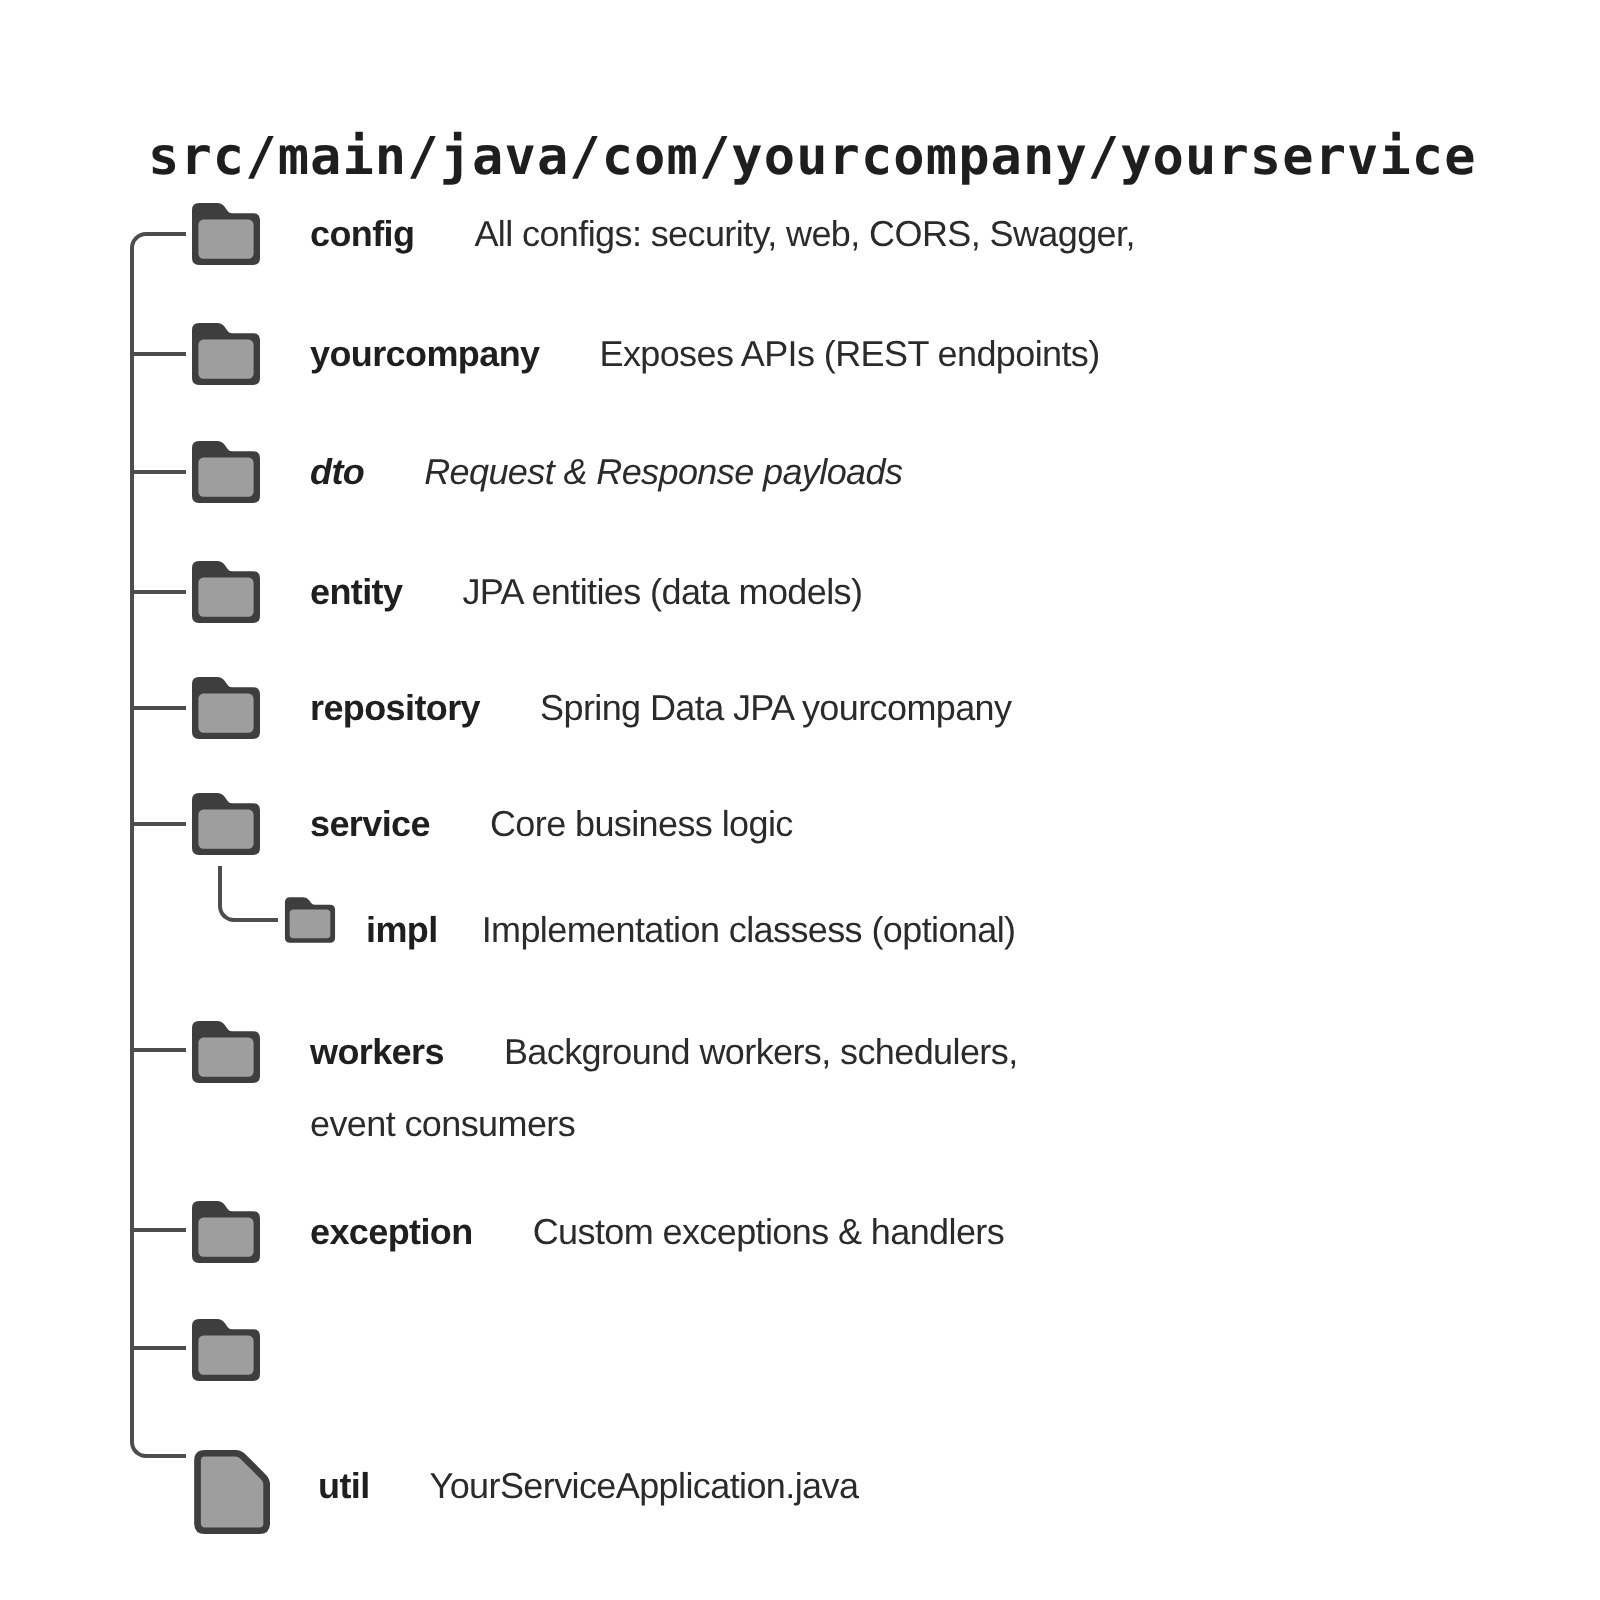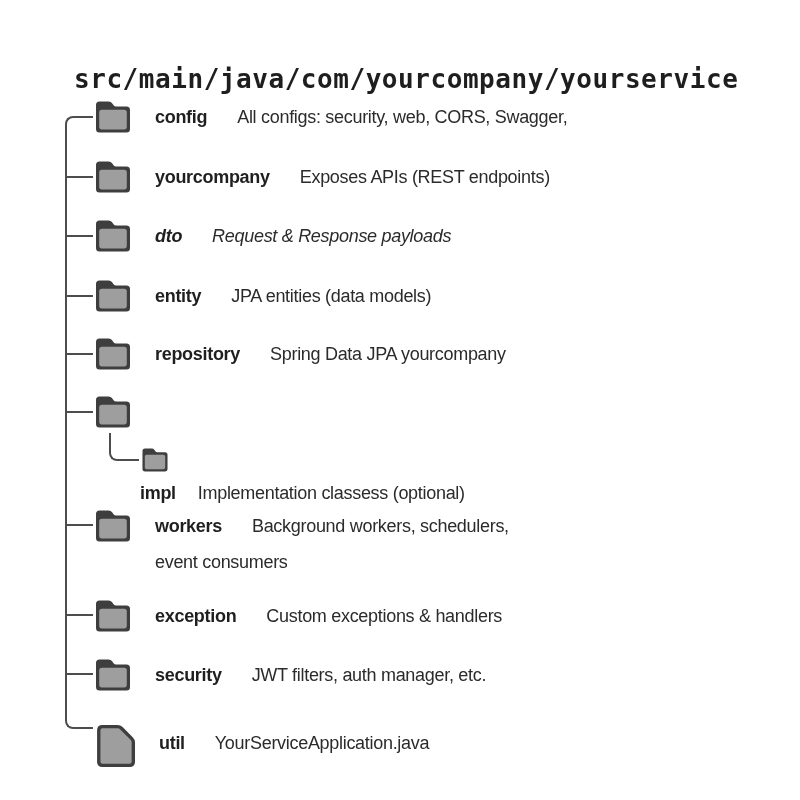--- a/index.html
+++ b/index.html
@@ -122,22 +122,23 @@
             <path d="M3 7 Q3 3.5 6.5 3.5 H15.5 Q18 3.5 19.3 5.4 L20.8 7.5 Q21.6 8.6 23 8.6 H33.5 Q37 8.6 37 12.1 V31 Q37 34.5 33.5 34.5 H6.5 Q3 34.5 3 31 Z" fill="#3e3e3e"></path>
             <rect x="6.2" y="11.8" width="27.6" height="19.6" rx="2.6" fill="#9e9e9e"></rect>
           </svg></span>
       <span class="row-text"><span class="name">repository</span><span class="desc">Spring Data JPA yourcompany</span></span>
     </div>
       <div class="row" style="top: 393px;">
       <span class="icon-slot"><svg width="40" height="38" viewBox="0 0 40 38" aria-hidden="true">
             <path d="M3 7 Q3 3.5 6.5 3.5 H15.5 Q18 3.5 19.3 5.4 L20.8 7.5 Q21.6 8.6 23 8.6 H33.5 Q37 8.6 37 12.1 V31 Q37 34.5 33.5 34.5 H6.5 Q3 34.5 3 31 Z" fill="#3e3e3e"></path>
             <rect x="6.2" y="11.8" width="27.6" height="19.6" rx="2.6" fill="#9e9e9e"></rect>
           </svg></span>
+      <span class="row-text"><span class="name">service</span><span class="desc">Core business logic</span></span>
     </div>
-      <div class="row row--child" style="top: 446px; flex-direction: column;">
+      <div class="row row--child" style="top: 446px;">
       <span class="icon-slot"><svg width="30" height="28" viewBox="0 0 40 38" aria-hidden="true">
             <path d="M3 7 Q3 3.5 6.5 3.5 H15.5 Q18 3.5 19.3 5.4 L20.8 7.5 Q21.6 8.6 23 8.6 H33.5 Q37 8.6 37 12.1 V31 Q37 34.5 33.5 34.5 H6.5 Q3 34.5 3 31 Z" fill="#3e3e3e"></path>
             <rect x="6.2" y="11.8" width="27.6" height="19.6" rx="2.6" fill="#9e9e9e"></rect>
           </svg></span>
       <span class="row-text"><span class="name">impl</span><span class="desc">Implementation classess (optional)</span></span>
     </div>
       <div class="row" style="top: 507px;">
       <span class="icon-slot"><svg width="40" height="38" viewBox="0 0 40 38" aria-hidden="true">
             <path d="M3 7 Q3 3.5 6.5 3.5 H15.5 Q18 3.5 19.3 5.4 L20.8 7.5 Q21.6 8.6 23 8.6 H33.5 Q37 8.6 37 12.1 V31 Q37 34.5 33.5 34.5 H6.5 Q3 34.5 3 31 Z" fill="#3e3e3e"></path>
             <rect x="6.2" y="11.8" width="27.6" height="19.6" rx="2.6" fill="#9e9e9e"></rect>
@@ -150,21 +151,20 @@
             <path d="M3 7 Q3 3.5 6.5 3.5 H15.5 Q18 3.5 19.3 5.4 L20.8 7.5 Q21.6 8.6 23 8.6 H33.5 Q37 8.6 37 12.1 V31 Q37 34.5 33.5 34.5 H6.5 Q3 34.5 3 31 Z" fill="#3e3e3e"></path>
             <rect x="6.2" y="11.8" width="27.6" height="19.6" rx="2.6" fill="#9e9e9e"></rect>
           </svg></span>
       <span class="row-text"><span class="name">exception</span><span class="desc">Custom exceptions &amp; handlers</span></span>
     </div>
       <div class="row" style="top: 656px;">
       <span class="icon-slot"><svg width="40" height="38" viewBox="0 0 40 38" aria-hidden="true">
             <path d="M3 7 Q3 3.5 6.5 3.5 H15.5 Q18 3.5 19.3 5.4 L20.8 7.5 Q21.6 8.6 23 8.6 H33.5 Q37 8.6 37 12.1 V31 Q37 34.5 33.5 34.5 H6.5 Q3 34.5 3 31 Z" fill="#3e3e3e"></path>
             <rect x="6.2" y="11.8" width="27.6" height="19.6" rx="2.6" fill="#9e9e9e"></rect>
           </svg></span>
-      <span class="row-text"><span class="name">security</span><span class="desc">JWT filters, auth manager, etc.</span></span>
     </div>
       <div class="row" style="top: 724px;">
       <span class="icon-slot"><svg width="44" height="44" viewBox="0 0 42 42" aria-hidden="true">
             <path d="M9 2.5 H23.5 Q25.6 2.5 27.1 4 L37 13.9 Q38.5 15.4 38.5 17.5 V36 Q38.5 39.5 35 39.5 H9 Q5.5 39.5 5.5 36 V6 Q5.5 2.5 9 2.5 Z" fill="#9e9e9e" stroke="#3e3e3e" stroke-width="3.2" stroke-linejoin="round"></path>
           </svg></span>
       <span class="row-text"><span class="name">util</span><span class="desc">YourServiceApplication.java</span></span>
     </div>
     </div>
 
 <div class="tick" style="top: 176px;"></div>

